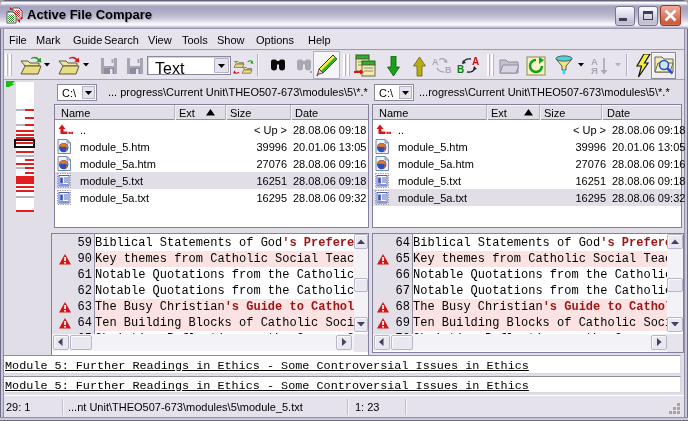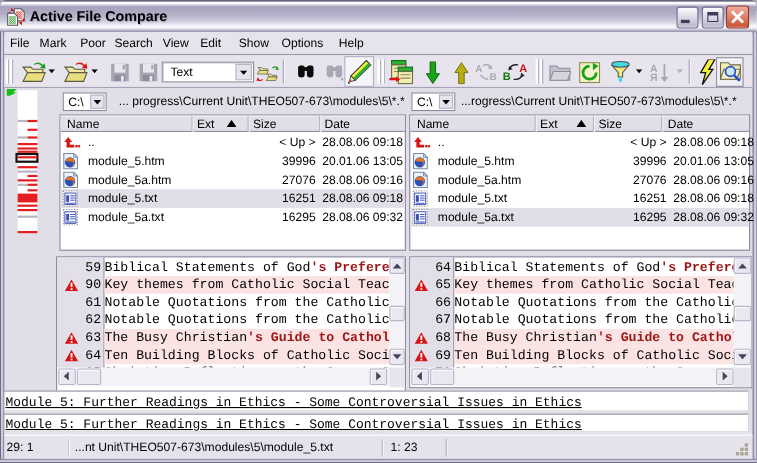--- a/index.html
+++ b/index.html
@@ -98,24 +98,24 @@
           <path d="M4.5 4.5 L14.5 14.5 M14.5 4.5 L4.5 14.5" stroke="#fff" stroke-width="2.6"></path>
           <path d="M4.5 4.5 L14.5 14.5 M14.5 4.5 L4.5 14.5" stroke="none"></path>
         </svg></div>
 </div>
 <div class="abs" id="brd-l"></div>
 <div class="abs" id="brd-r"></div>
 <div class="abs" id="brd-b"></div>
 <div class="abs" id="menubar">
   <div class="mi" style="left:5px">File</div>
   <div class="mi" style="left:32px">Mark</div>
-  <div class="mi" style="left:69px">Poor</div>
+  <div class="mi" style="left:69px">Guide</div>
   <div class="mi" style="left:100px">Search</div>
   <div class="mi" style="left:144px">View</div>
-  <div class="mi" style="left:178px">Edit</div>
+  <div class="mi" style="left:178px">Tools</div>
   <div class="mi" style="left:213px">Show</div>
   <div class="mi" style="left:252px">Options</div>
   <div class="mi" style="left:304px">Help</div>
 </div>
 <div class="abs" id="toolbar">
   <div class="grip" style="left:1px"></div>
   <svg class="tbtn" style="left:15px;top:4px" width="26" height="21" viewBox="0 0 26 21">
     <path d="M12 3 q5 -3 8 1 l1.6 -1.6 l0.8 5 l-5 -0.8 l1.6 -1.6 q-3 -3 -7 -1 z" fill="#1da01d"></path>
     <path d="M2 6 h7 l2 2 h9 v3 h-14 z" fill="#efe7a0" stroke="#5a5a40" stroke-width="1"></path>
     <path d="M6 11 h16 l-3 8 h-17 z" fill="#e8dd80" stroke="#5a5a40" stroke-width="1"></path>
@@ -139,21 +139,21 @@
         <rect x="10" y="12" width="2.5" height="5" fill="#e8e6ee"></rect>
   </svg>
   <svg class="tbtn" style="left:122px;top:6px" width="18" height="17" viewBox="0 0 18 17">
     <path d="M1 1 h16 v16 h-16 z" fill="#a7a4b4"></path>
     <rect x="4" y="1" width="10" height="8" fill="#e8e6ee"></rect>
         <rect x="11.5" y="2" width="2" height="4" fill="#a7a4b4"></rect>
     <rect x="4" y="11" width="10" height="6" fill="#8f8c9e"></rect>
         <rect x="10" y="12" width="2.5" height="5" fill="#e8e6ee"></rect>
   </svg>
   <div class="tbtn" style="left:143px;top:5px;width:84px;height:19px;background:#fff;border:1px solid #8a889c;box-shadow:inset 1px 1px 0 #d7d5e0">
-    <div style="position:absolute;left:7px;top:3px;font-size:11px">Text</div>
+    <div style="position:absolute;left:7px;top:3px;font-size:16px">Text</div>
     <div style="position:absolute;right:1px;top:1px;width:15px;height:15px;background:#e6e3ed;border:1px solid #b5b2c6;border-radius:1px">
       <svg style="position:absolute;left:3px;top:5px" width="8" height="5">
             <polygon points="0,0 7,0 3.5,4" fill="#000"></polygon>
           </svg>
         </div>
   </div>
   <svg class="tbtn" style="left:229px;top:6px" width="22" height="20" viewBox="0 0 30 22">
     <path d="M2 3.5 h5 l1.5 1.5 h5.5 v2 h-8 z" fill="#efe7a0" stroke="#5a5a40" stroke-width="0.9"></path>
     <path d="M3.5 7 h11.5 l-2 4.5 h-11.5 z" fill="#e8dd80" stroke="#5a5a40" stroke-width="0.9"></path>
     <path d="M13 11.5 h5 l1.5 1.5 h5.5 v2 h-8 z" fill="#efe7a0" stroke="#5a5a40" stroke-width="0.9"></path>

